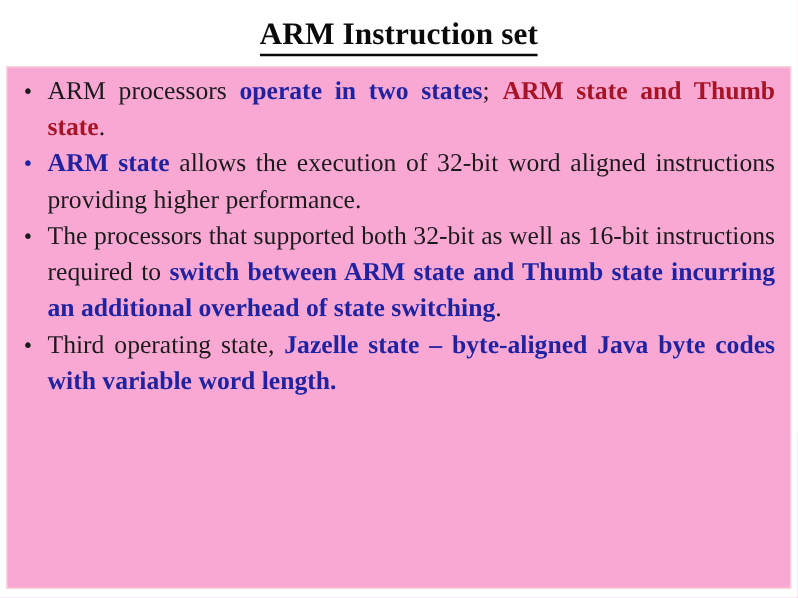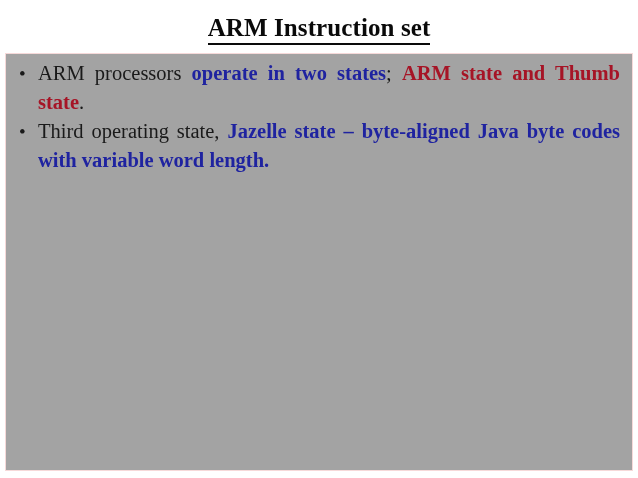--- a/index.html
+++ b/index.html
@@ -47,21 +47,21 @@
 
   
   .content-box {
     position: absolute;
     top: 53px;
     left: 5px;
     width: 628px;
     height: 418px;
     box-sizing: border-box;
     border: 1.5px solid #f6d9d9;
-    background: #a3a3a3;
+    background: #f9a8d4;
     padding: 5px 6px 0 6px;
     overflow: hidden;
   }
 
   ul.bullets {
     list-style: none;
     margin: 0;
     padding: 0;
   }
 
@@ -97,17 +97,19 @@
 
 <div class="slide">
 
   <div class="title-wrap">
     <span class="slide-title">ARM Instruction set</span>
   </div>
 
   <div class="content-box">
     <ul class="bullets">
         <li class="bullet dot-black"><span class="txt"><span class="blk">ARM processors </span><span class="blue">operate in two states</span><span class="blk">; </span><span class="red">ARM state and Thumb state</span><span class="blk">.</span></span></li>
+        <li class="bullet dot-blue"><span class="txt"><span class="blue">ARM state</span><span class="blk"> allows the execution of 32-bit word aligned instructions providing higher performance.</span></span></li>
+        <li class="bullet dot-black"><span class="txt"><span class="blk">The processors that supported both 32-bit as well as 16-bit instructions required to </span><span class="blue">switch between ARM state and Thumb state incurring an additional overhead of state switching</span><span class="blk">.</span></span></li>
         <li class="bullet dot-black"><span class="txt"><span class="blk">Third operating state, </span><span class="blue">Jazelle state – byte-aligned Java byte codes with variable word length.</span></span></li>
       </ul>
   </div>
 
 </div>
 
 </body></html>

